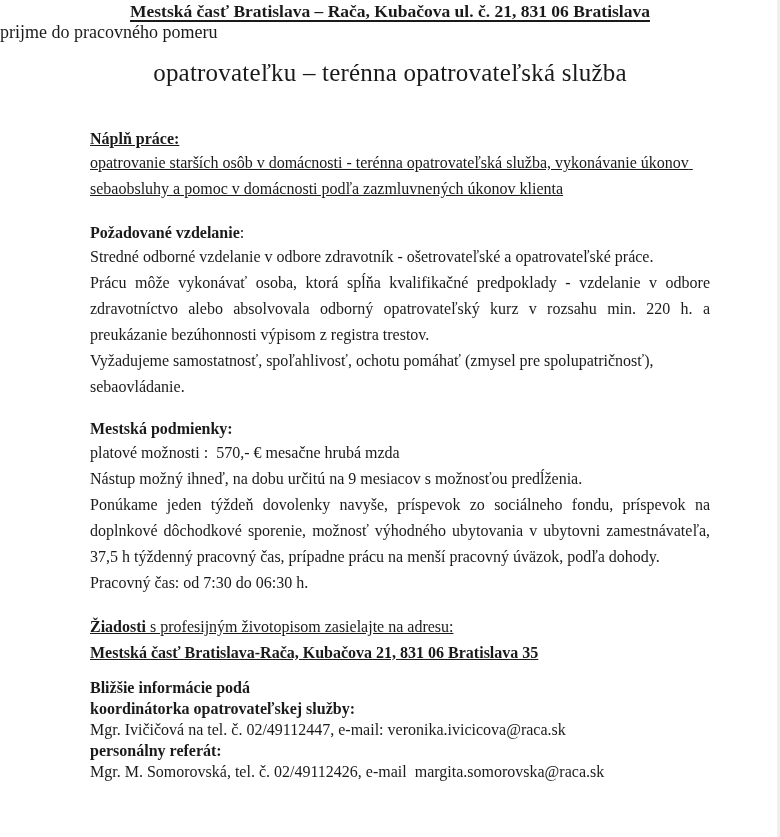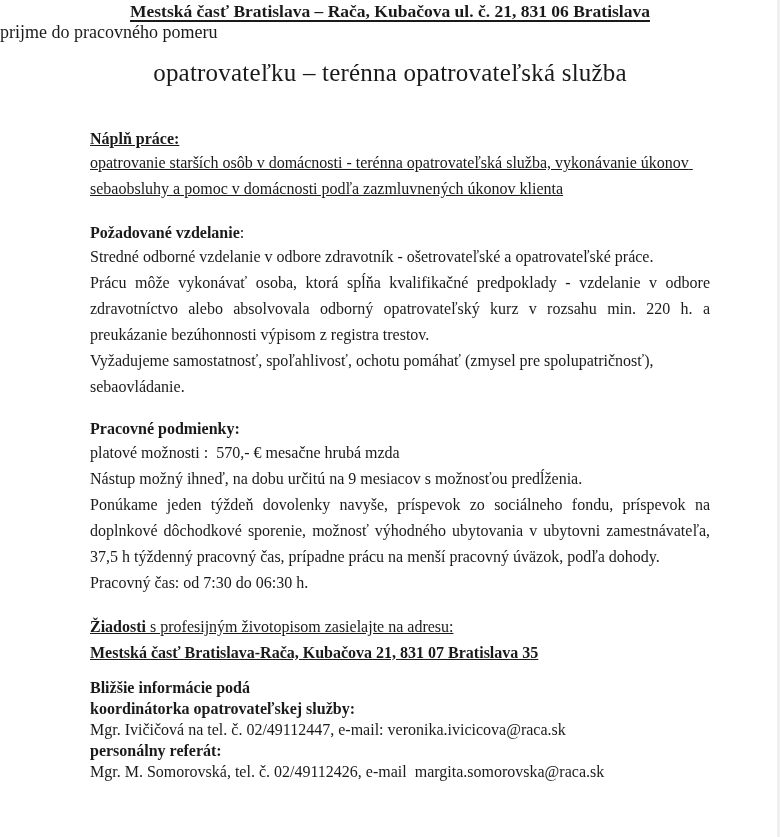--- a/index.html
+++ b/index.html
@@ -114,42 +114,42 @@
     <div class="para justify">
       <span class="t">Prácu môže vykonávať osoba, ktorá spĺňa kvalifikačné predpoklady - vzdelanie v odbore zdravotníctvo alebo absolvovala odborný opatrovateľský kurz v rozsahu min. 220 h. a preukázanie bezúhonnosti výpisom z registra trestov.</span>
     </div>
     <div class="para">
       <span class="t">Vyžadujeme samostatnosť, spoľahlivosť, ochotu pomáhať (zmysel pre spolupatričnosť), sebaovládanie.</span>
     </div>
   </div>
 
   <div class="section sec-conditions">
     <div class="heading">
-      <span class="t">Pracovné podmienky:</span>
+      <span class="t">Mestská podmienky:</span>
     </div>
     <div class="line">
       <span class="t">platové možnosti :  570,- € mesačne hrubá mzda</span>
     </div>
     <div class="line">
       <span class="t">Nástup možný ihneď, na dobu určitú na 9 mesiacov s možnosťou predĺženia.</span>
     </div>
     <div class="para justify">
       <span class="t">Ponúkame jeden týždeň dovolenky navyše, príspevok zo sociálneho fondu, príspevok na doplnkové dôchodkové sporenie, možnosť výhodného ubytovania v ubytovni zamestnávateľa, 37,5 h týždenný pracovný čas, prípadne prácu na menší pracovný úväzok, podľa dohody.</span>
     </div>
     <div class="line">
       <span class="t">Pracovný čas: od 7:30 do 06:30 h.</span>
     </div>
   </div>
 
   <div class="section sec-application">
     <div class="line">
       <span class="bold t">Žiadosti</span><span class="t"> s profesijným životopisom zasielajte na adresu:</span>
     </div>
     <div class="line bold">
-      <span class="t">Mestská časť Bratislava-Rača, Kubačova 21, 831 07 Bratislava 35</span>
+      <span class="t">Mestská časť Bratislava-Rača, Kubačova 21, 831 06 Bratislava 35</span>
     </div>
   </div>
 
   <div class="section sec-contact">
     <div class="heading">
       <span class="t">Bližšie informácie podá</span>
     </div>
     <div class="line bold">
       <span class="t">koordinátorka opatrovateľskej služby:</span>
     </div>

